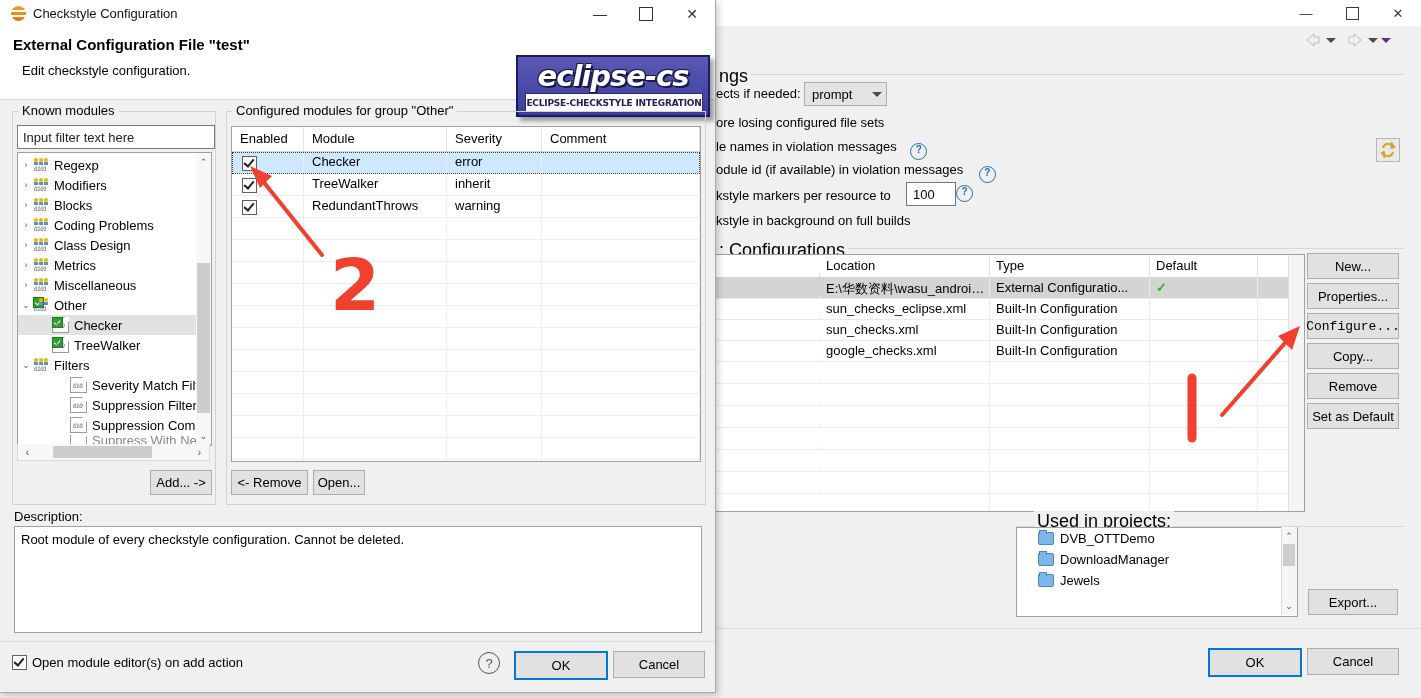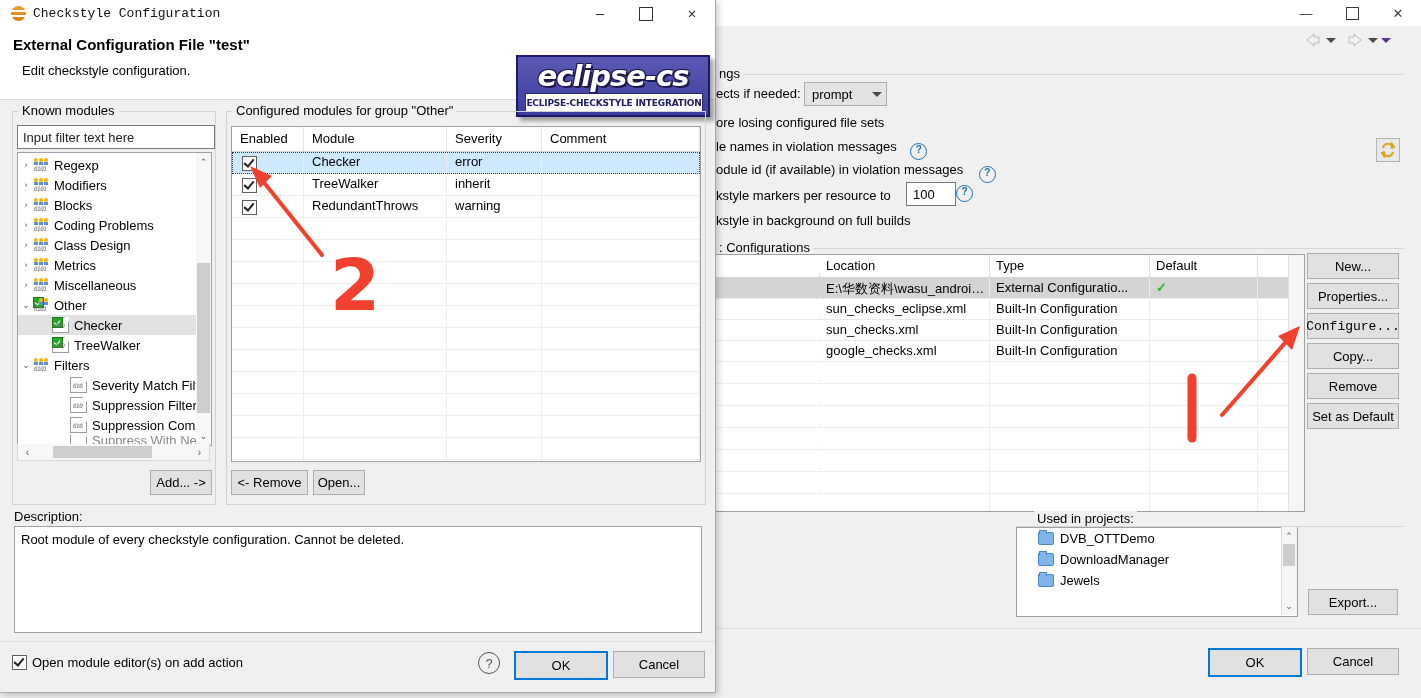--- a/index.html
+++ b/index.html
@@ -17,21 +17,21 @@
   #bg-close{right:0;}
   #bg-toolbar{position:absolute;left:0;top:26px;width:1421px;height:32px;background:#f0f0f0;border-bottom:1px solid #dcdcdc;}
   .nav-grp{position:absolute;top:4px;display:flex;align-items:center;gap:3px;}
   .arrow-ico{width:20px;height:20px;display:block;}
   .caret{width:0;height:0;border-left:5px solid transparent;border-right:5px solid transparent;border-top:5px solid #4a4a4a;}
   .caret.purple{border-top-color:#5b2d8e;}
   #bg-body{position:absolute;left:0;top:58px;width:1421px;height:640px;background:#f0f0f0;}
 
   
   .grp-line{position:absolute;height:1px;background:#d6d6d6;}
-  .grp-title{position:absolute;font-size:13px;color:#000;background:#f0f0f0;padding:0 3px;}
+  .grp-title{position:absolute;font-size:18px;color:#000;background:#f0f0f0;padding:0 3px;}
 
   
   .setting-row{position:absolute;font-size:13px;color:#000;white-space:nowrap;}
   .combo{position:absolute;height:22px;background:#e3e3e3;border:1px solid #adadad;display:flex;align-items:center;padding:0 4px 0 7px;font-size:13px;}
   .combo .cv{flex:1;}
   .help-ico{display:inline-block;width:15px;height:15px;border-radius:50%;border:1.5px solid #1f6fb2;color:#1f6fb2;font-size:10px;line-height:12px;text-align:center;font-weight:bold;vertical-align:-2px;}
   .num-box{position:absolute;height:22px;background:#fff;border:1px solid #767676;display:flex;align-items:center;padding-left:6px;font-size:13px;}
 
   
   #restore-ico{position:absolute;left:1376px;top:80px;width:22px;height:22px;border:1px solid #b5b5b5;background:#e9e9e9;display:flex;align-items:center;justify-content:center;}
@@ -63,21 +63,21 @@
   #uip-sb-left{position:absolute;left:1016px;top:527px;width:14px;height:88px;background:#f5f5f5;border-right:1px solid #dcdcdc;}
   #uip-sb-right{position:absolute;left:1281px;top:527px;width:15px;height:88px;background:#f5f5f5;border-left:1px solid #dcdcdc;}
   .sb-thumb{position:absolute;left:1px;width:12px;background:#cdcdcd;}
   .sb-arrow{position:absolute;left:0;width:14px;height:14px;display:flex;align-items:center;justify-content:center;font-size:9px;color:#555;}
 
   
   #bg-footline{position:absolute;left:0;top:628px;width:1421px;height:1px;background:#dcdcdc;}
 
   
   #dlg{position:absolute;left:0;top:0;width:715px;height:692px;background:#f0f0f0;border:1px solid #a8a8a8;border-left:none;border-top:none;box-shadow:2px 2px 7px rgba(0,0,0,.22);}
-  #dlg-title{position:absolute;left:0;top:0;width:715px;height:27px;background:#fff;display:flex;align-items:center;font-family:Liberation Mono, monospace;}
+  #dlg-title{position:absolute;left:0;top:0;width:715px;height:27px;background:#fff;display:flex;align-items:center;}
   #dlg-icon{width:15px;height:15px;border-radius:50%;margin:0 7px 0 11px;background:linear-gradient(#f0a030,#e07a10);position:relative;flex:none;}
   #dlg-icon:before{content:"";position:absolute;left:0;top:4px;width:15px;height:2px;background:#fff;}
   #dlg-icon:after{content:"";position:absolute;left:0;top:9px;width:15px;height:2px;background:#fff;}
   #dlg-title-text{font-size:13px;color:#111;}
   .dlg-winbtn{position:absolute;top:0;width:46px;height:27px;display:flex;align-items:center;justify-content:center;font-size:14px;color:#333;}
   #dlg-min{right:92px;}
   #dlg-max{right:46px;}
   #dlg-close{right:0;}
   #dlg-header{position:absolute;left:0;top:27px;width:715px;height:72px;background:#fff;border-bottom:1px solid #d7d7d7;}
   #dlg-h1{position:absolute;left:13px;top:9px;font-size:15px;font-weight:bold;color:#000;}

